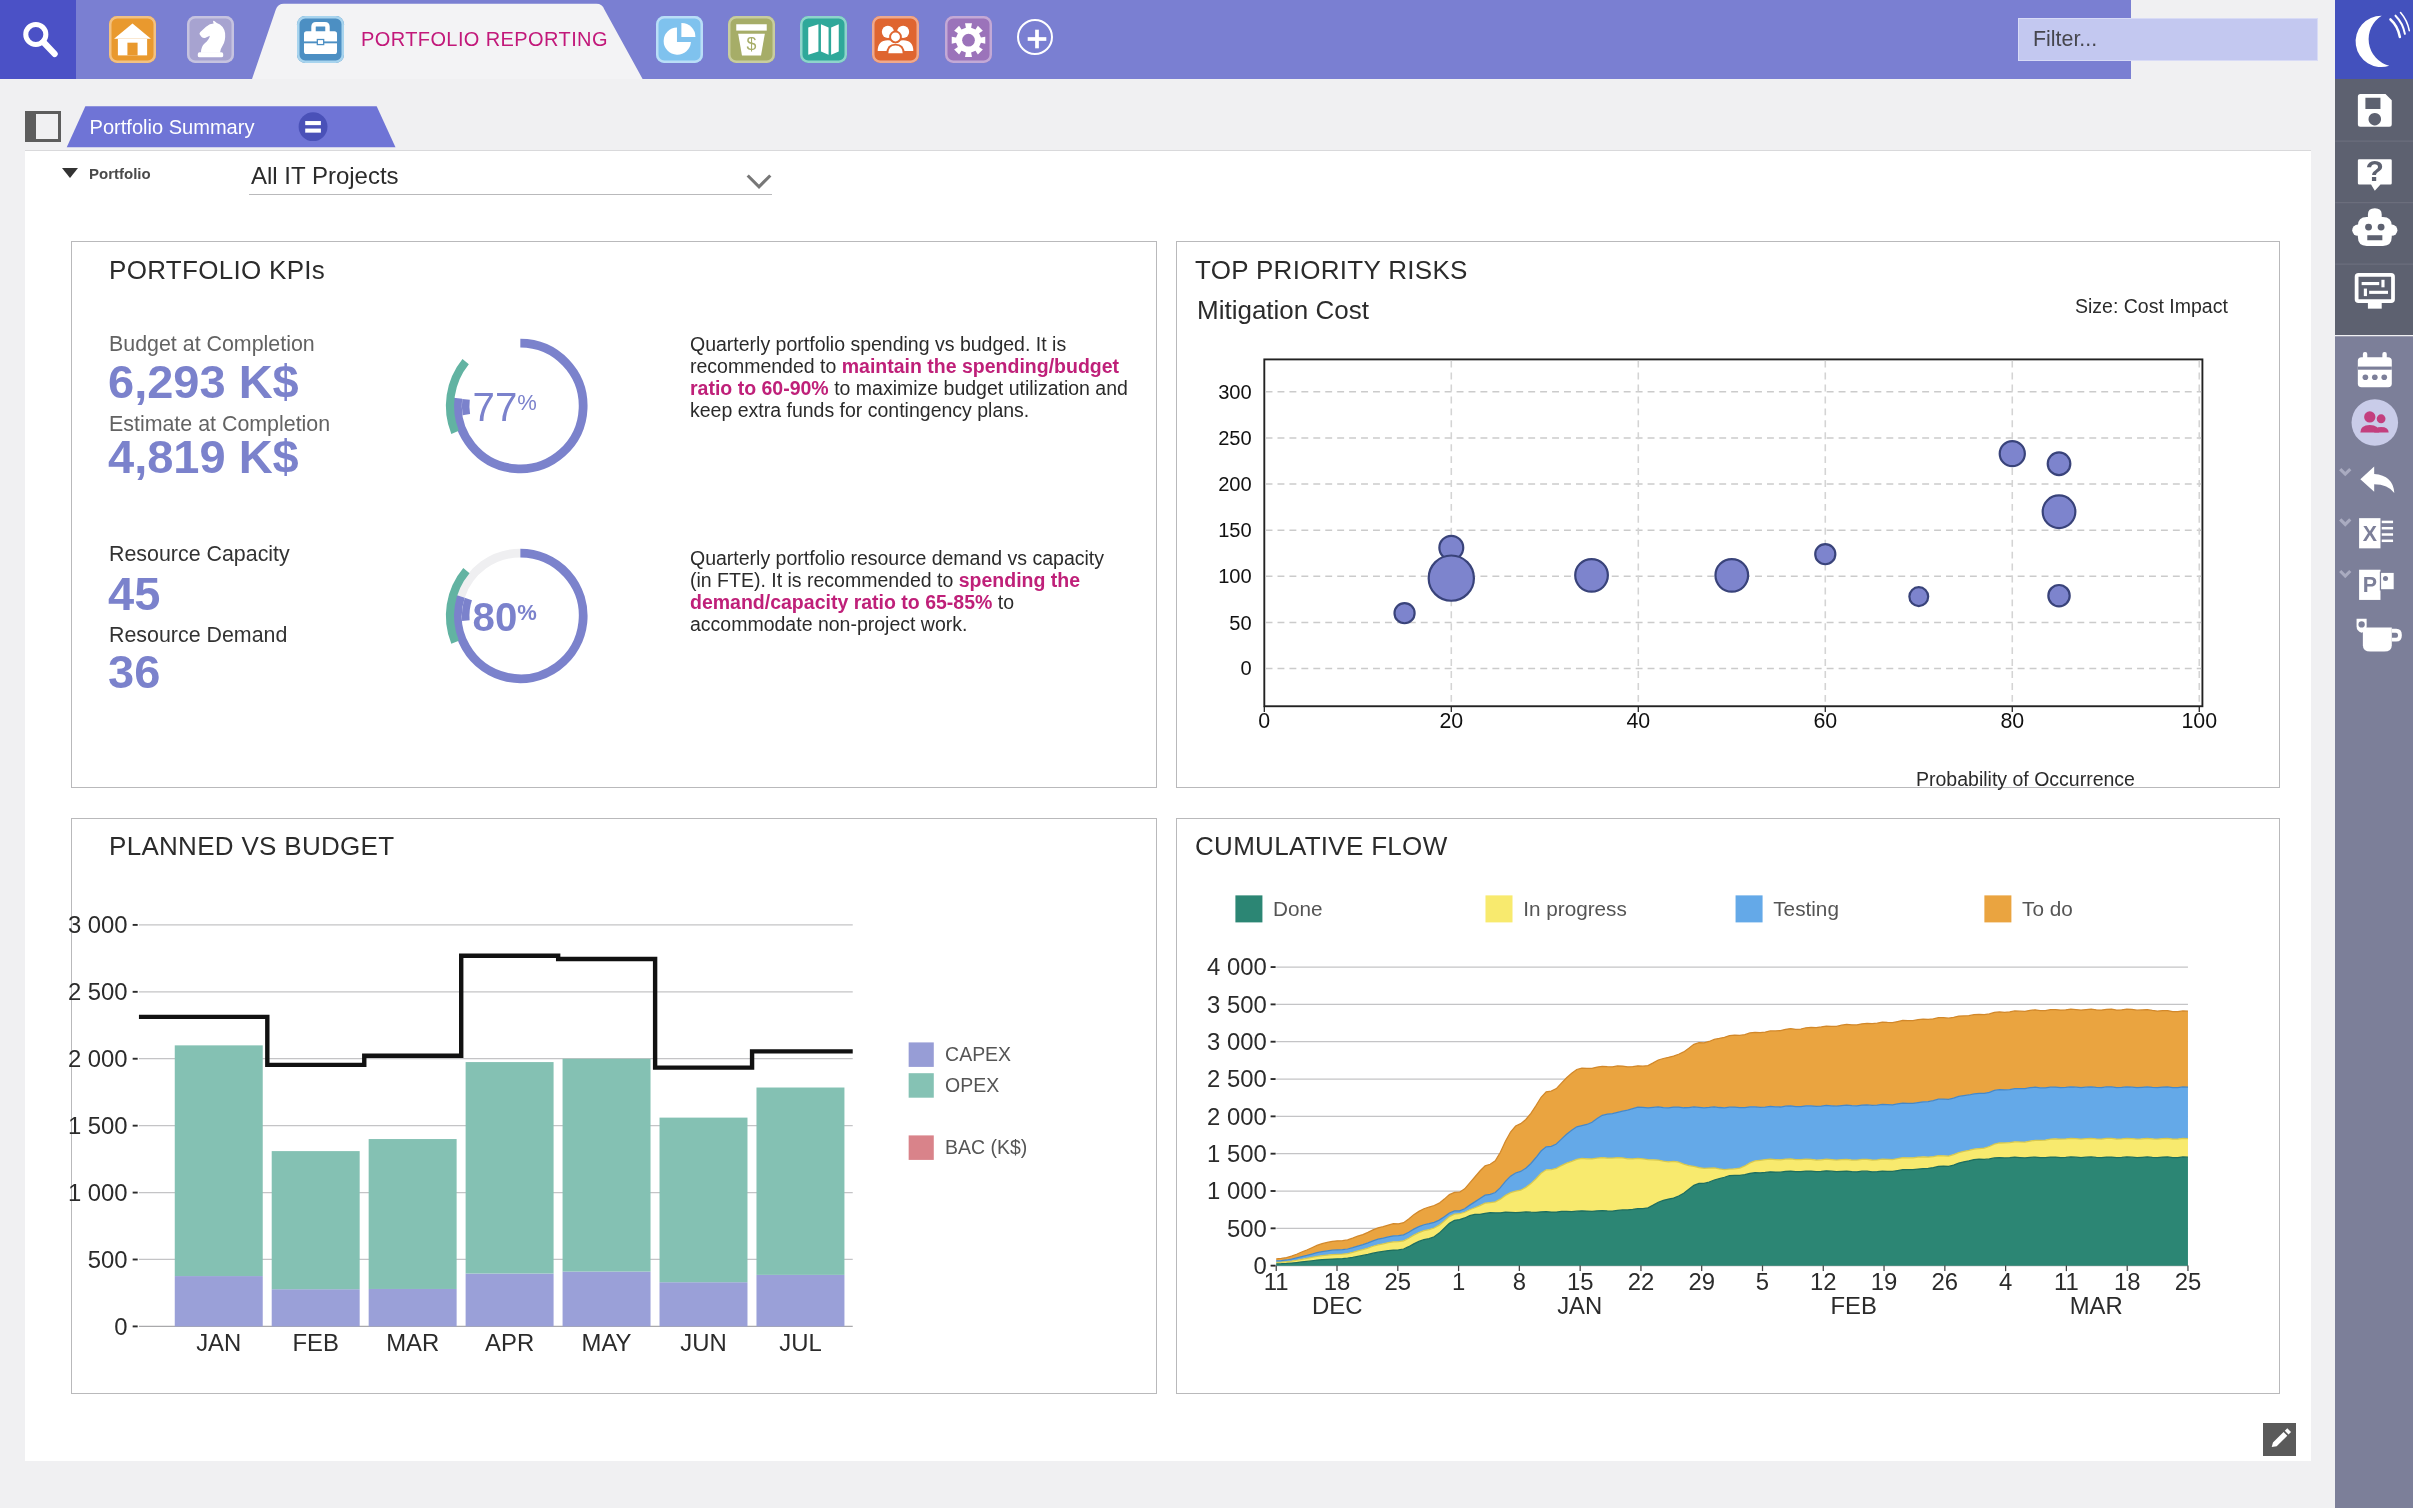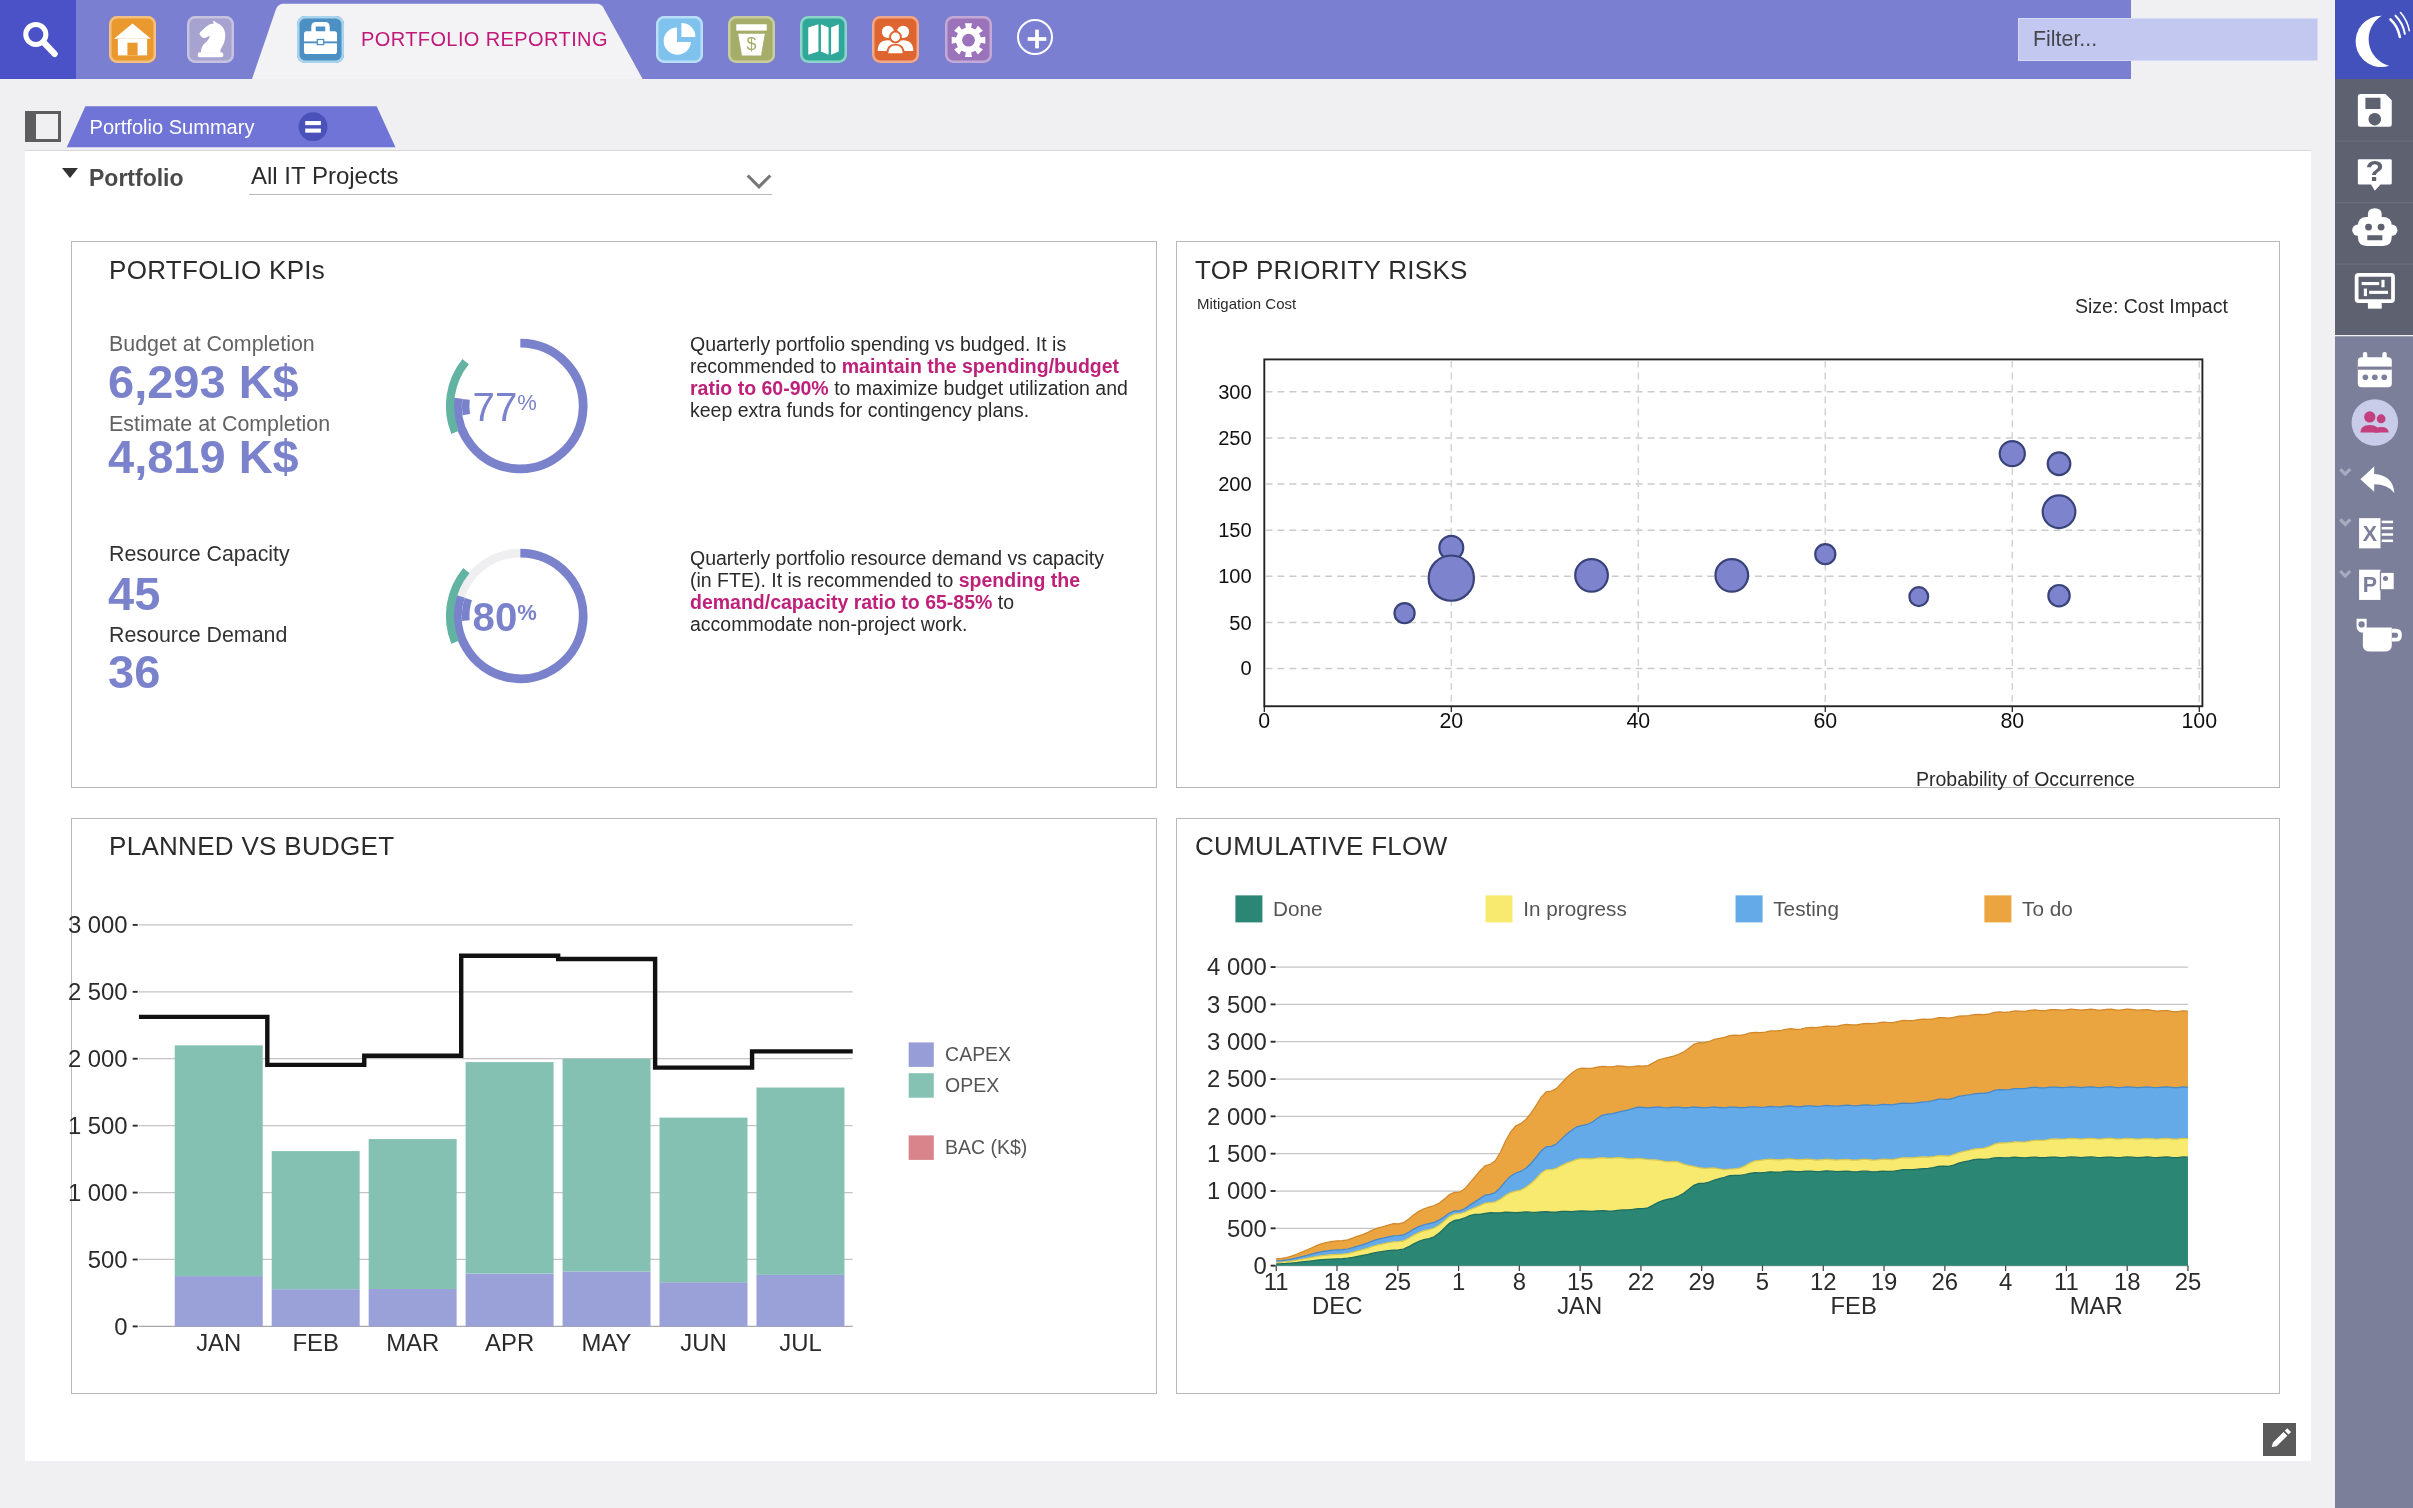--- a/index.html
+++ b/index.html
@@ -183,21 +183,21 @@
 </div>
 <svg class="abs" style="left:63px;top:106px" width="339" height="42" viewBox="0 0 540 67">
   <path d="M5.6,66 L35.3,0.5 L500,0.5 L530,66 Z" fill="#6f74d6"></path>
   <circle cx="398.5" cy="33" r="23" fill="#4a51b8"></circle>
   <rect x="386" y="24" width="25" height="6.5" fill="#fff"></rect>
   <rect x="386" y="36" width="25" height="6.5" fill="#fff"></rect>
   <text x="42" y="45" font-size="32" fill="#fff">Portfolio Summary</text>
 </svg>
 
 <div class="abs" style="left:62px;top:168px;width:0;height:0;border-left:8.2px solid transparent;border-right:8.2px solid transparent;border-top:10.7px solid #333;"></div>
-<div class="abs" style="left:89px;top:165px;font-size:23px;font-weight:bold;color:#4a4a4a;">Portfolio</div>
+<div class="abs" style="left:89px;top:165px;font-size:15px;font-weight:bold;color:#4a4a4a;">Portfolio</div>
 <div class="abs" style="left:251px;top:162px;font-size:24px;color:#2b2b2b;text-align:center;">All IT Projects</div>
 <div class="abs" style="left:249px;top:194px;width:523px;height:1.3px;background:#b9b9bb;"></div>
 <svg class="abs" style="left:745px;top:173px" width="28" height="17.6" viewBox="0 0 44 28">
     <path d="M4 4 L22 22 L40 4" fill="none" stroke="#777" stroke-width="5"></path>
   </svg>
 
 <div class="panel" style="left:71px;top:241px;width:1086px;height:547px;"></div>
 <div class="ptitle" style="left:109px;top:255px;">PORTFOLIO KPIs</div>
 <svg class="abs" style="left:0;top:0;" width="1194" height="817" viewBox="0 0 1900 1300">
 <path d="M828.0,546.0 A100,100 0 1 1 728.7,633.8" fill="none" stroke="#7b82cc" stroke-width="14"></path>
@@ -216,21 +216,21 @@
 <div class="abs" style="left:108px;top:429px;font-size:47px;font-weight:bold;color:#7b82cc;">4,819 K$</div>
 <div class="abs" style="left:109px;top:542px;font-size:21.4px;color:#333;">Resource Capacity</div>
 <div class="abs" style="left:108px;top:566px;font-size:47px;font-weight:bold;color:#7b82cc;">45</div>
 <div class="abs" style="left:109px;top:623px;font-size:21.4px;color:#333;">Resource Demand</div>
 <div class="abs" style="left:108px;top:644px;font-size:47px;font-weight:bold;color:#7b82cc;text-align:center;">36</div>
 <div class="abs" style="left:690px;top:333px;font-size:19.5px;line-height:22px;color:#2b2b2b;">Quarterly portfolio spending vs budged. It is<br>recommended to <b style="color:#bf2079">maintain the spending/budget</b><br><b style="color:#bf2079">ratio to 60-90%</b> to maximize budget utilization and<br>keep extra funds for contingency plans.</div>
 <div class="abs" style="left:690px;top:547px;font-size:19.5px;line-height:22px;color:#2b2b2b;">Quarterly portfolio resource demand vs capacity<br>(in FTE). It is recommended to <b style="color:#bf2079">spending the</b><br><b style="color:#bf2079">demand/capacity ratio to 65-85%</b> to<br>accommodate non-project work.</div>
 
 <div class="panel" style="left:1176px;top:241px;width:1104px;height:547px;"></div>
 <div class="ptitle" style="left:1195px;top:255px;">TOP PRIORITY RISKS</div>
-<div class="abs" style="left:1197px;top:295px;font-size:15px;color:#2b2b2b;">Mitigation Cost</div>
+<div class="abs" style="left:1197px;top:295px;font-size:26px;color:#2b2b2b;">Mitigation Cost</div>
 <div class="abs" style="left:2075px;top:295px;font-size:19.5px;color:#2b2b2b;">Size: Cost Impact</div>
 <div class="abs" style="left:1916px;top:768px;font-size:19.5px;color:#2b2b2b;">Probability of Occurrence</div>
 <svg class="abs" style="left:0;top:0;" width="2413" height="1508" viewBox="0 0 3840 2400">
 <rect x="2012.0" y="572.0" width="1493.0" height="552.0" fill="#fff" stroke="#222" stroke-width="3"></rect>
 <line x1="2014.0" y1="1064.0" x2="3503.0" y2="1064.0" stroke="#cbcbcb" stroke-width="2.5" stroke-dasharray="11 8"></line>
 <text x="1992.0" y="1075" font-size="32" fill="#111" text-anchor="end">0</text>
 <line x1="2014.0" y1="990.6" x2="3503.0" y2="990.6" stroke="#cbcbcb" stroke-width="2.5" stroke-dasharray="11 8"></line>
 <text x="1992.0" y="1002" font-size="32" fill="#111" text-anchor="end">50</text>
 <line x1="2014.0" y1="917.2" x2="3503.0" y2="917.2" stroke="#cbcbcb" stroke-width="2.5" stroke-dasharray="11 8"></line>
 <text x="1992.0" y="928" font-size="32" fill="#111" text-anchor="end">100</text>

